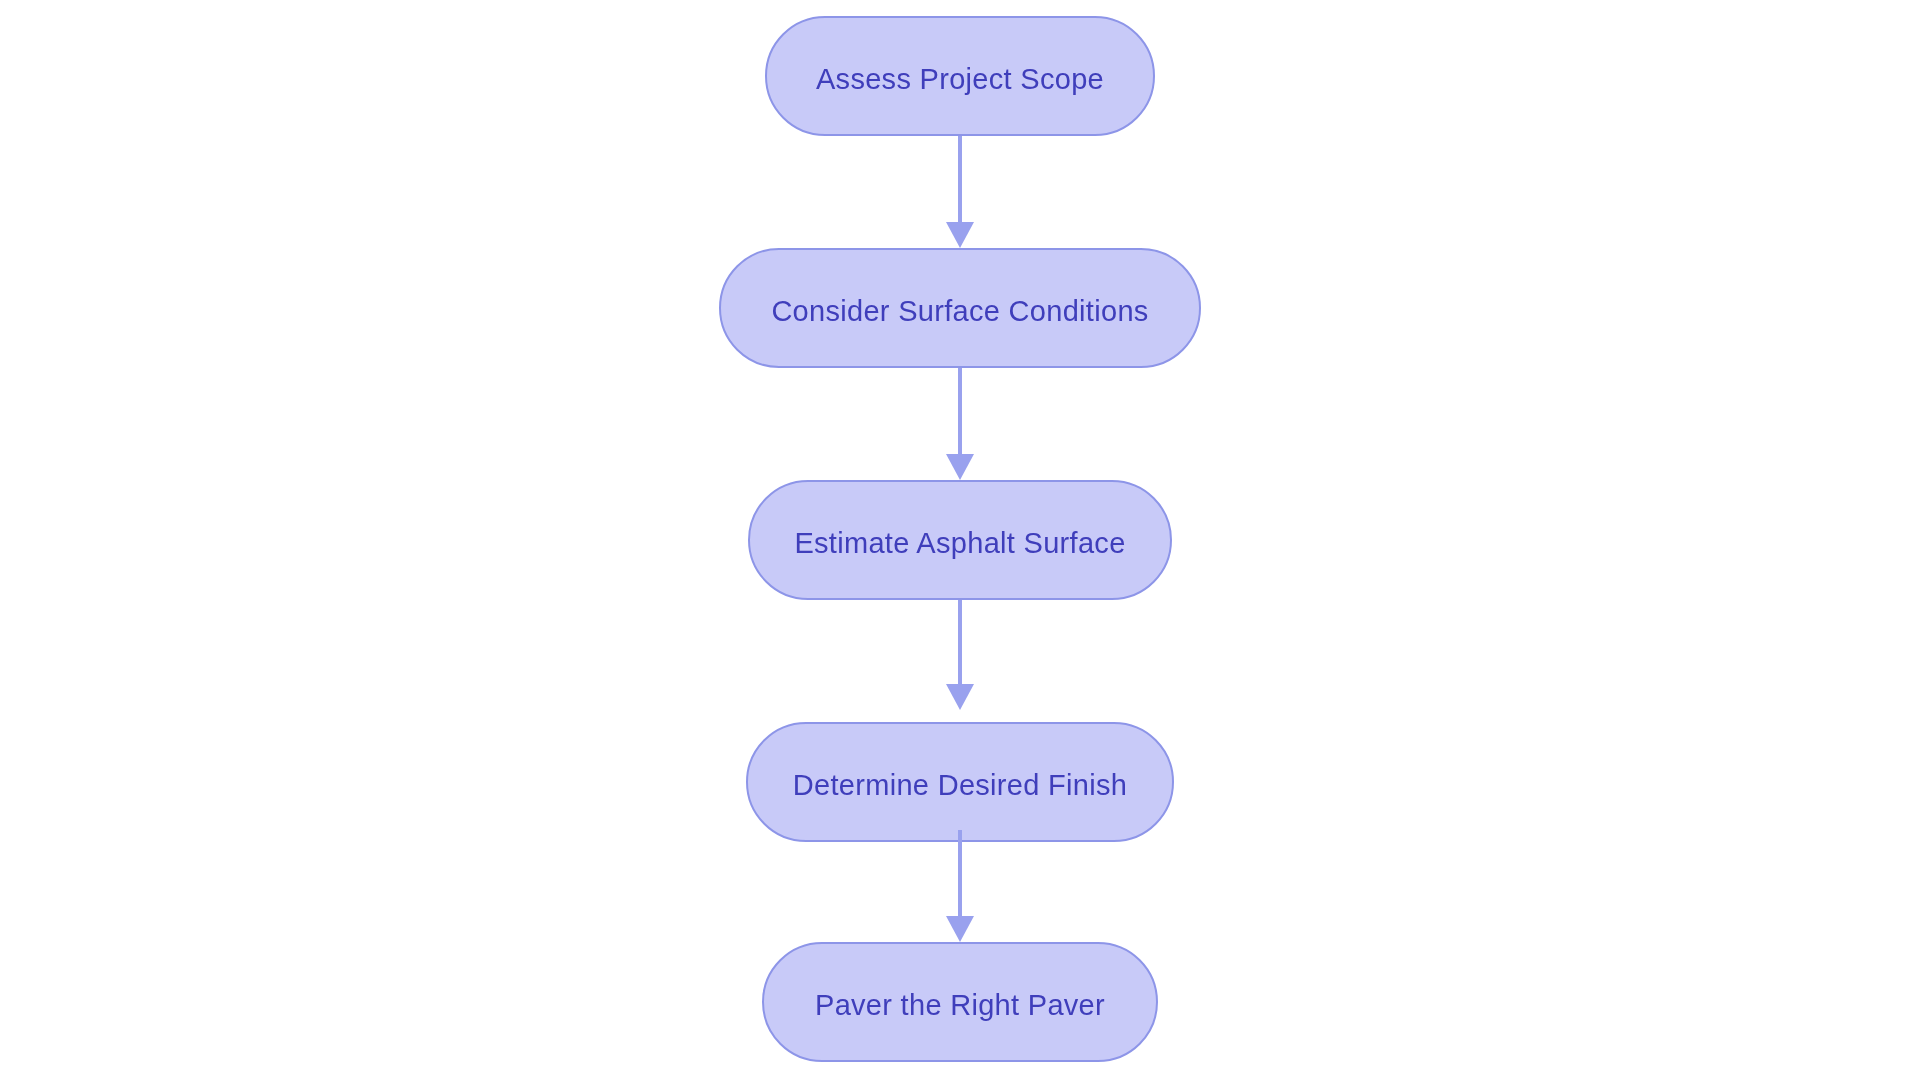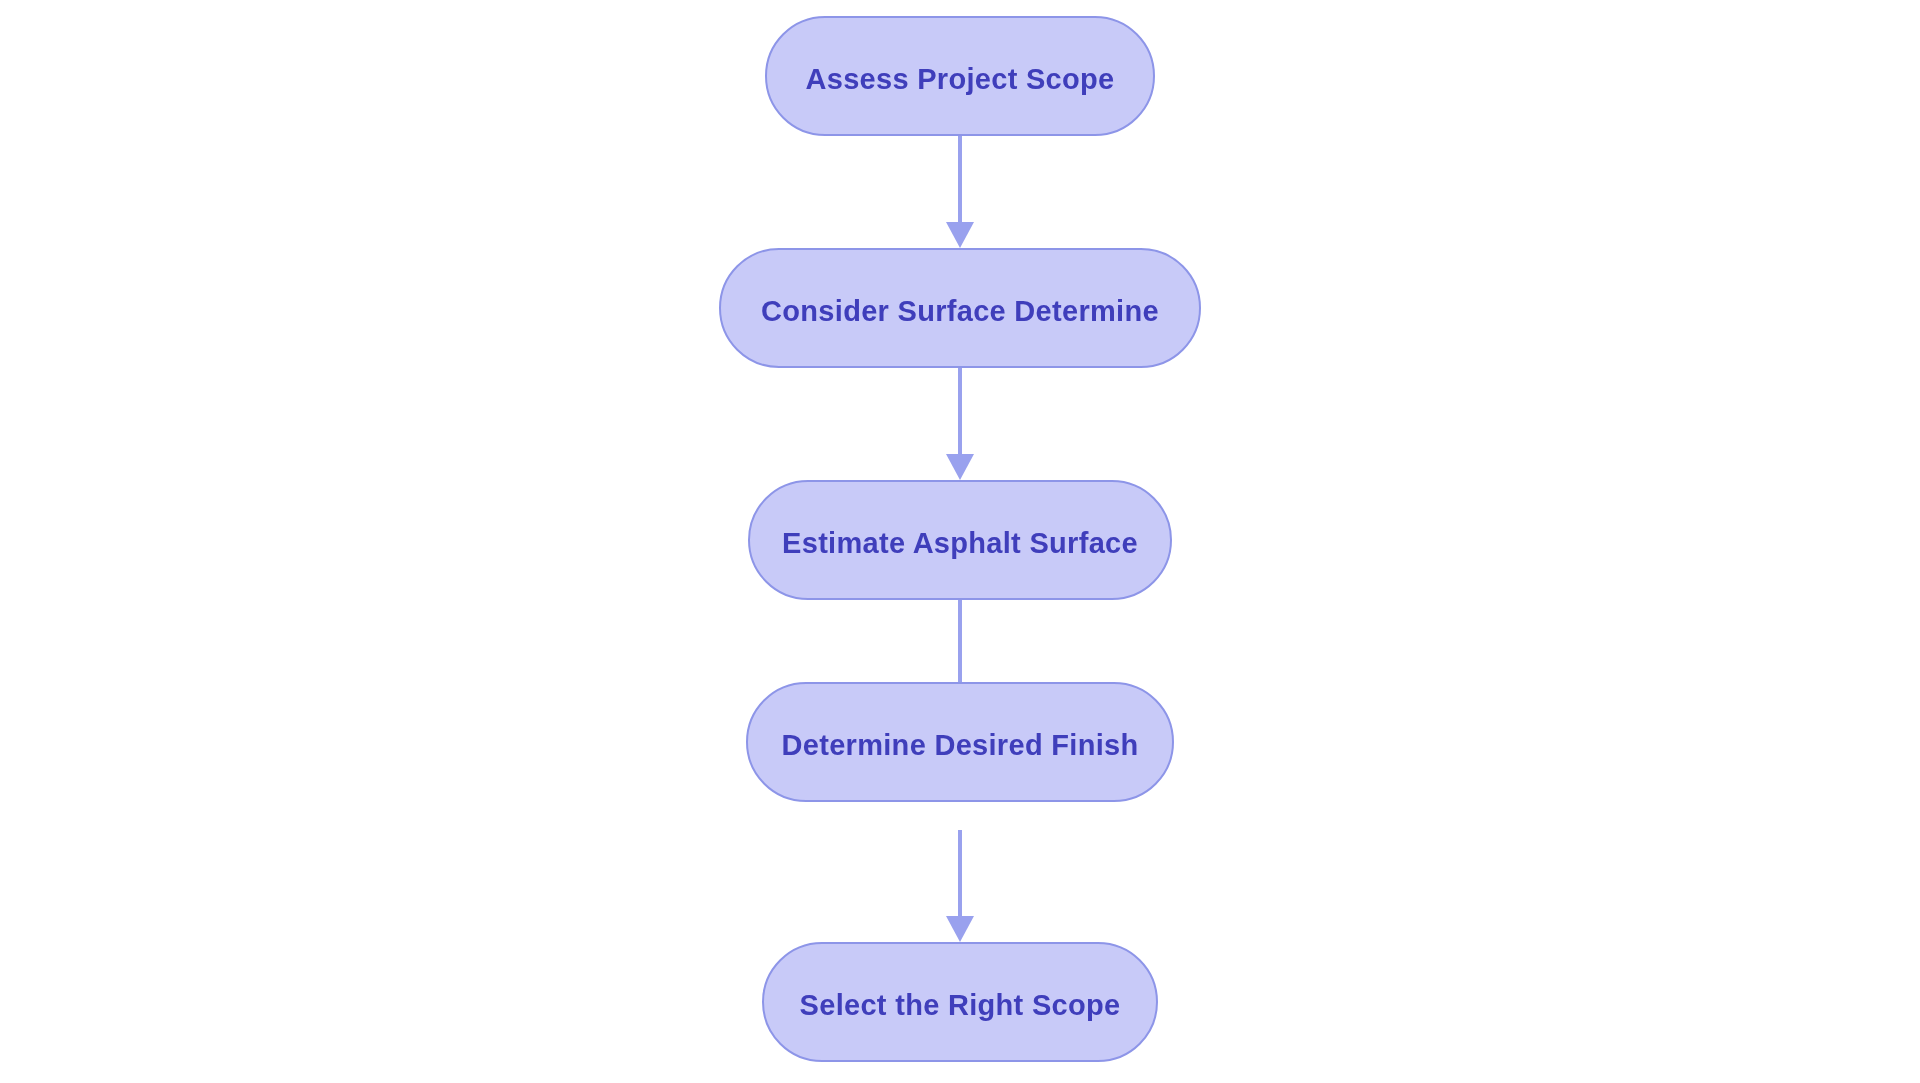--- a/index.html
+++ b/index.html
@@ -27,29 +27,29 @@
     border-radius: 60px;
     background: var(--node-fill);
     border: 2px solid var(--node-border);
     display: flex;
     align-items: center;
     justify-content: center;
   }
   .node-label {
     color: var(--node-text);
     font-size: 29px;
-    font-weight: 700;
+    font-weight: 400;
     letter-spacing: 0.3px;
     white-space: nowrap;
     margin-top: 7px;
   }
   .n1 { top: 16px;  width: 390px; left: calc(50% - 195px); }
   .n2 { top: 248px; width: 482px; left: calc(50% - 241px); }
   .n3 { top: 480px; width: 424px; left: calc(50% - 212px); }
-  .n4 { top: 682px; width: 428px; left: calc(50% - 214px); }
+  .n4 { top: 722px; width: 428px; left: calc(50% - 214px); }
   .n5 { top: 942px; width: 396px; left: calc(50% - 198px); }
 
   .connector {
     position: absolute;
     left: calc(50% - 14px);
     width: 28px;
   }
   .c1 { top: 136px; height: 112px; }
   .c2 { top: 368px; height: 112px; }
   .c3 { top: 600px; height: 110px; }
@@ -81,21 +81,21 @@
   <div class="node n1">
     <span class="node-label">Assess Project Scope</span>
   </div>
 
   <div class="connector c1">
     <div class="arrow-line"></div>
     <div class="arrow-head"></div>
   </div>
 
   <div class="node n2">
-    <span class="node-label">Consider Surface Determine</span>
+    <span class="node-label">Consider Surface Conditions</span>
   </div>
 
   <div class="connector c2">
     <div class="arrow-line"></div>
     <div class="arrow-head"></div>
   </div>
 
   <div class="node n3">
     <span class="node-label">Estimate Asphalt Surface</span>
   </div>
@@ -108,16 +108,16 @@
   <div class="node n4">
     <span class="node-label">Determine Desired Finish</span>
   </div>
 
   <div class="connector c4">
     <div class="arrow-line"></div>
     <div class="arrow-head"></div>
   </div>
 
   <div class="node n5">
-    <span class="node-label">Select the Right Scope</span>
+    <span class="node-label">Paver the Right Paver</span>
   </div>
 
 </div>
 
 </body></html>

